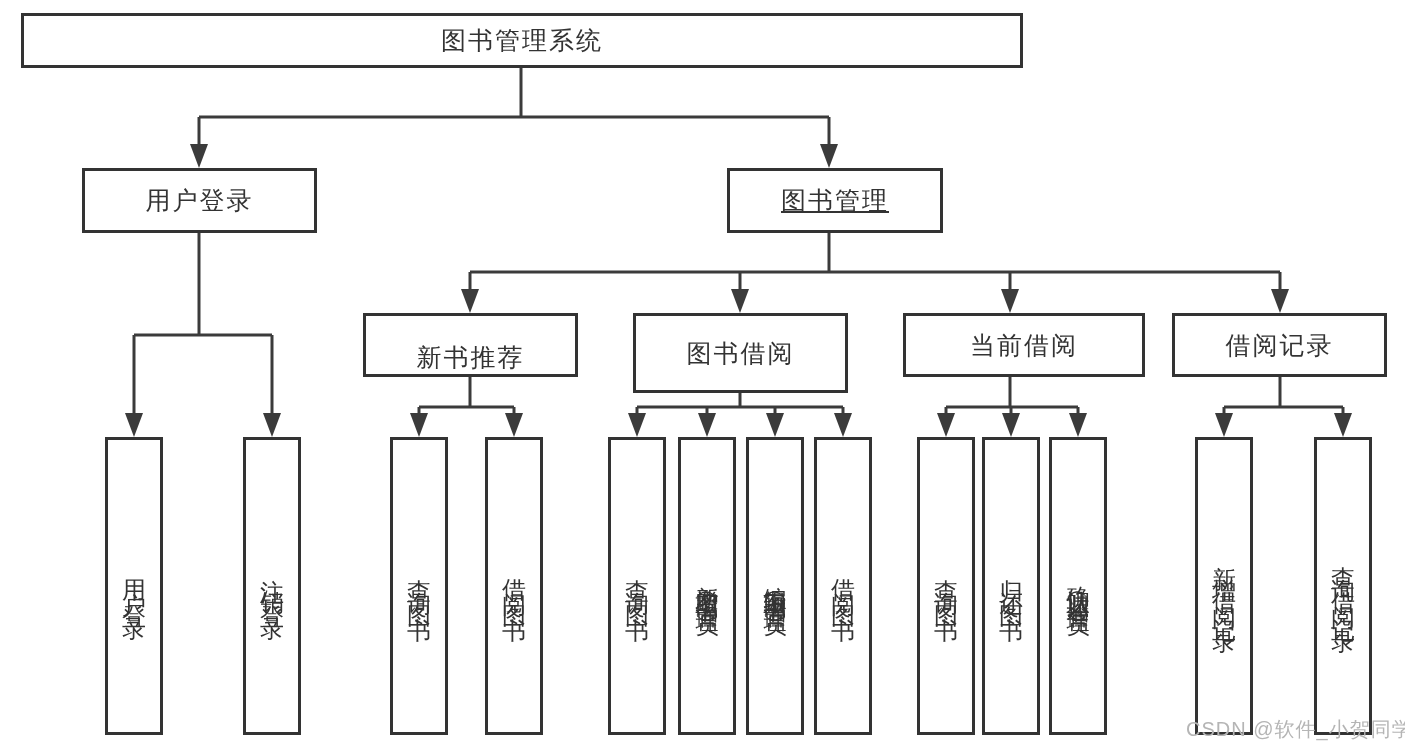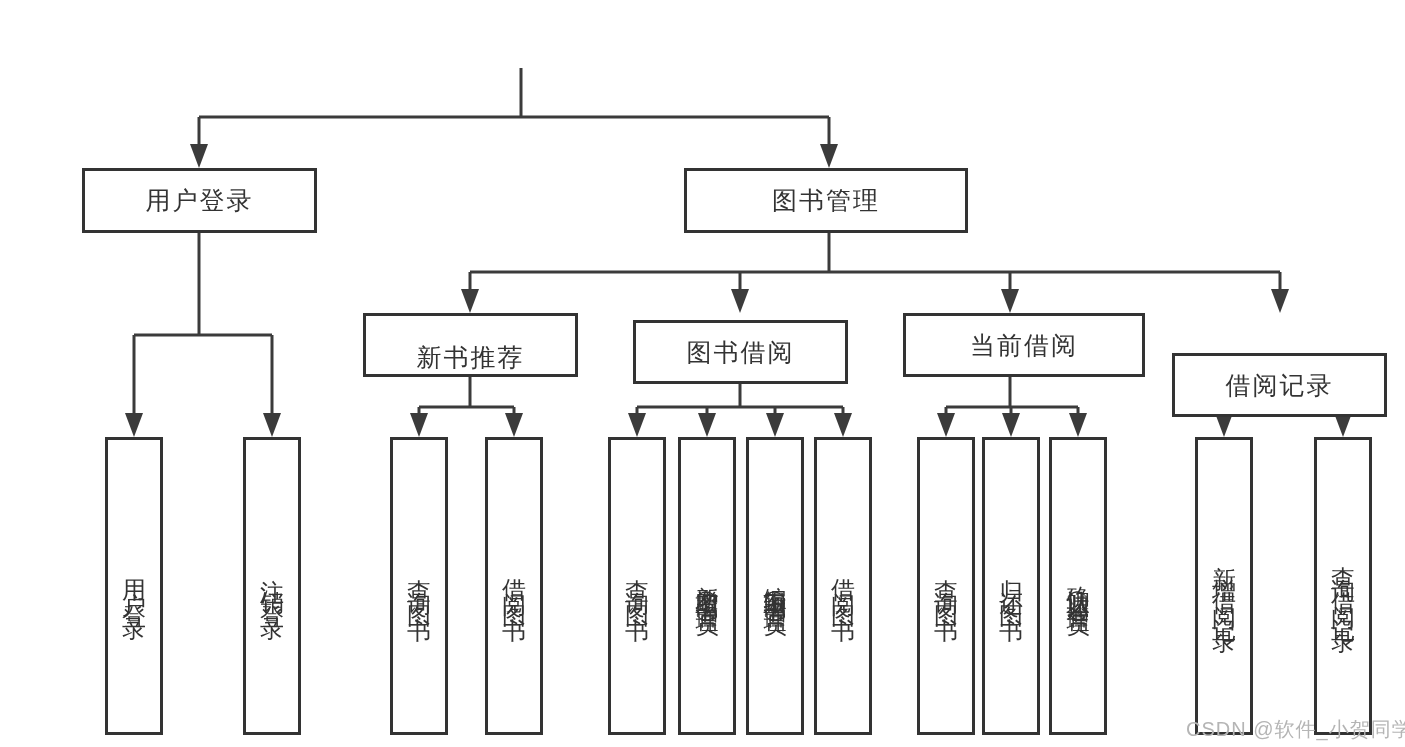--- a/index.html
+++ b/index.html
@@ -132,38 +132,41 @@
 
       <polygon points="937,413 955,413 946,437"></polygon>
       <polygon points="1002,413 1020,413 1011,437"></polygon>
       <polygon points="1069,413 1087,413 1078,437"></polygon>
 
       <polygon points="1215,413 1233,413 1224,437"></polygon>
       <polygon points="1334,413 1352,413 1343,437"></polygon>
     </g>
   </svg>
 
+  <div class="hbox" style="left:21px; top:13px; width:1002px; height:55px;">
+    <span>图书管理系统</span>
+  </div>
 
   <div class="hbox" style="left:82px; top:168px; width:235px; height:65px;">
     <span>用户登录</span>
   </div>
-  <div class="hbox" style="left:684px; top:168px; width:284px; height:65px;">
+  <div class="hbox" style="left:727px; top:168px; width:216px; height:65px;text-decoration:underline;">
     <span>图书管理</span>
   </div>
 
   <div class="hbox" style="left:363px; top:313px; width:215px; height:64px;align-items:flex-end;">
     <span>新书推荐</span>
   </div>
-  <div class="hbox" style="left:633px; top:320px; width:215px; height:64px;align-items:center;">
+  <div class="hbox" style="left:633px; top:313px; width:215px; height:80px;align-items:center;">
     <span>图书借阅</span>
   </div>
   <div class="hbox" style="left:903px; top:313px; width:242px; height:64px;">
     <span>当前借阅</span>
   </div>
-  <div class="hbox" style="left:1172px; top:313px; width:215px; height:64px;margin-top:40px;">
+  <div class="hbox" style="left:1172px; top:313px; width:215px; height:64px;">
     <span>借阅记录</span>
   </div>
 
   <div class="vbox" style="left:105px;">
     <span class="vtext">用户登录</span>
   </div>
   <div class="vbox" style="left:243px;">
     <span class="vtext">注销登录</span>
   </div>
   <div class="vbox" style="left:390px;">

